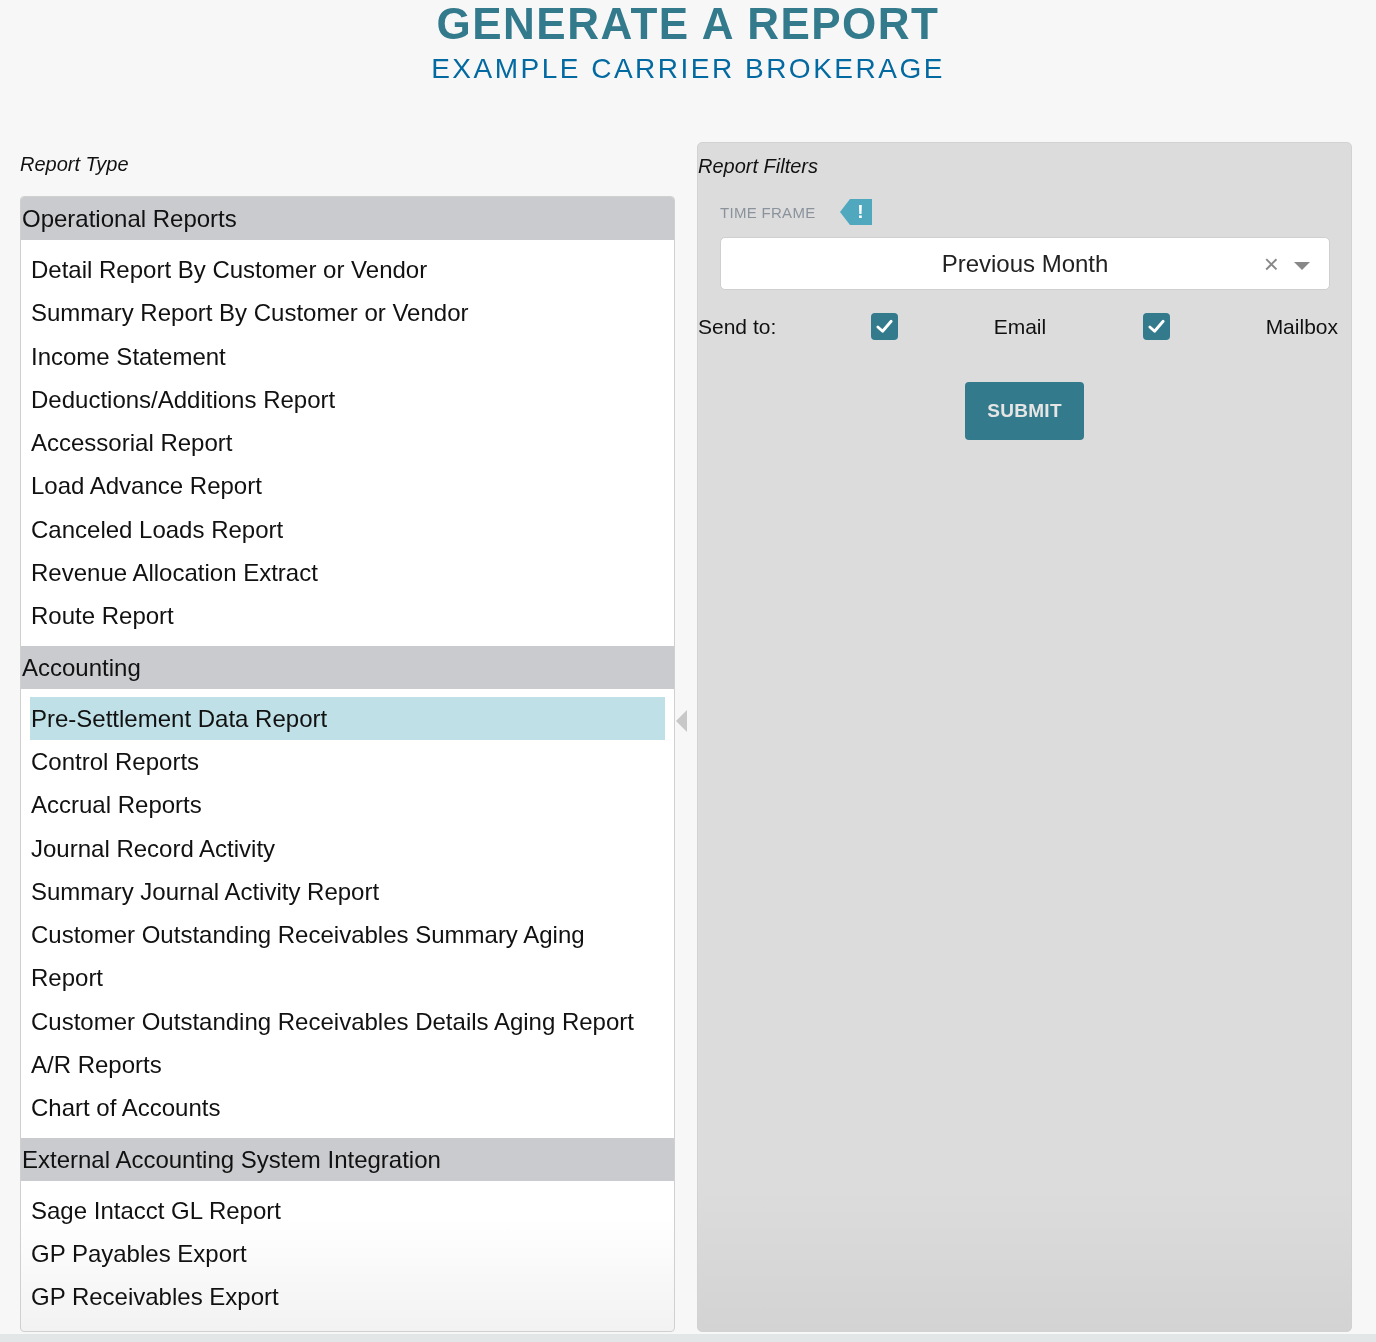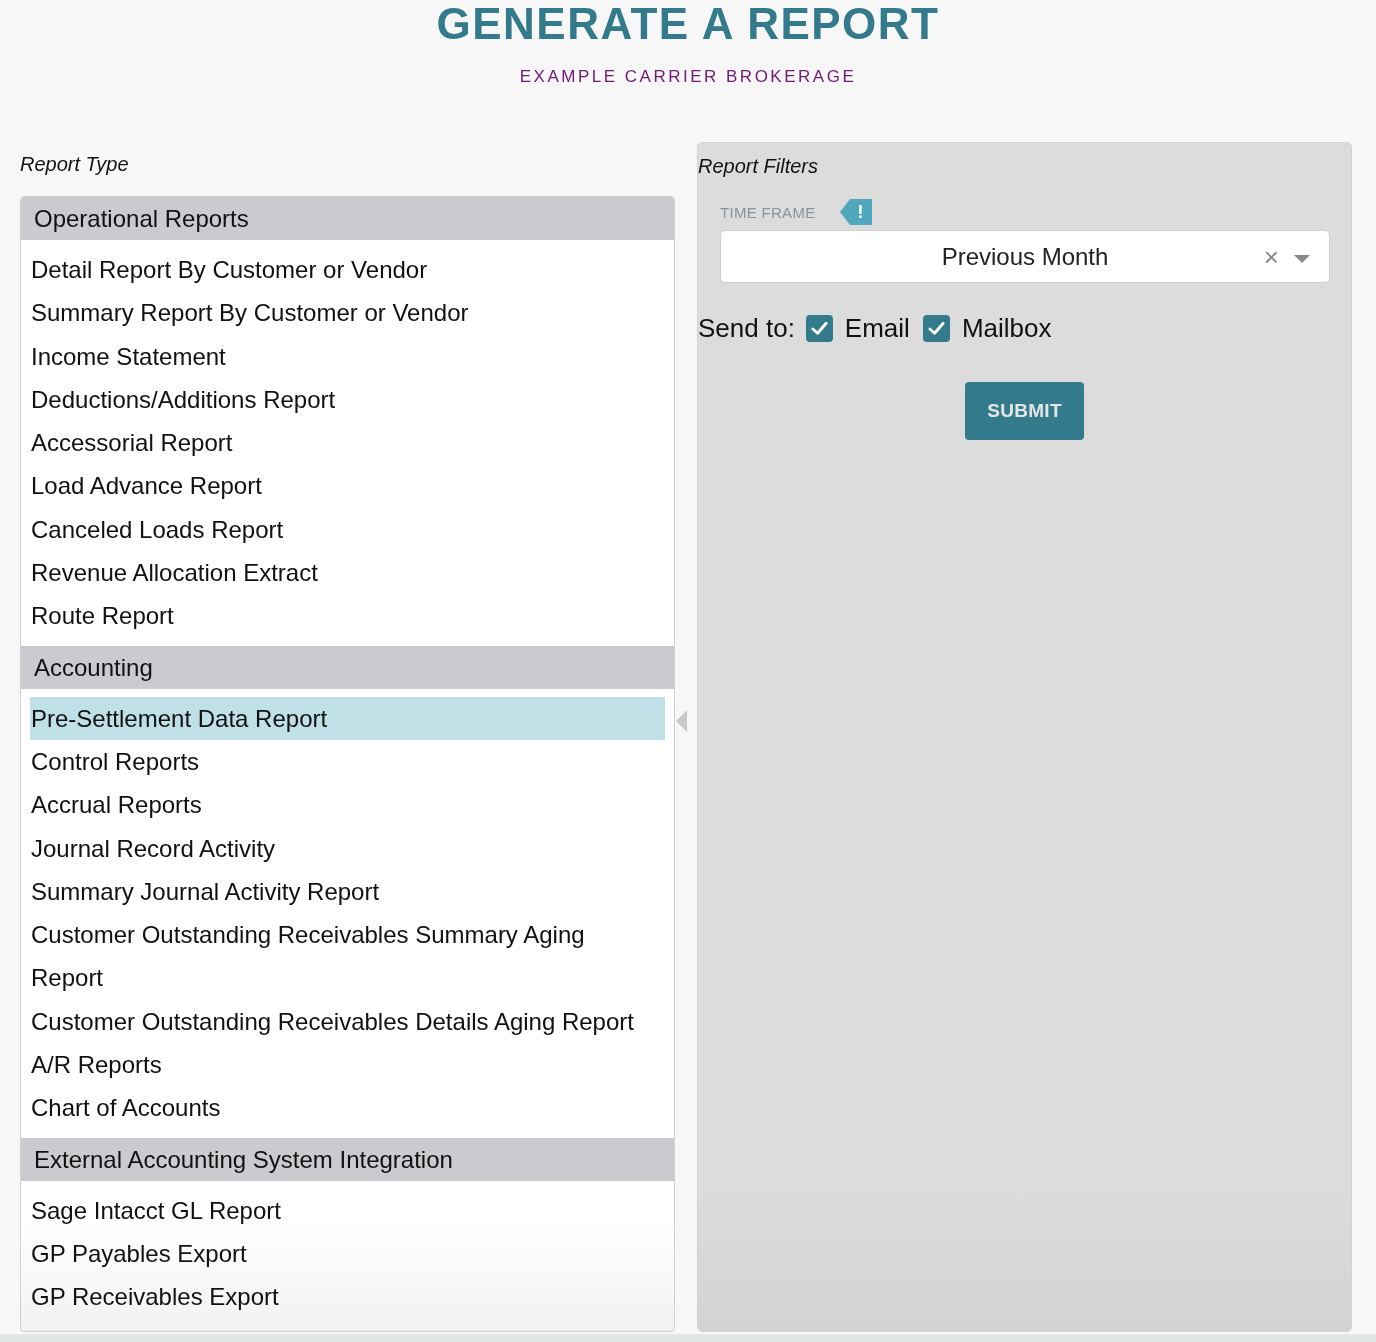--- a/index.html
+++ b/index.html
@@ -9,32 +9,32 @@
     font-family: "Liberation Sans", "DejaVu Sans", sans-serif;
     color: #111;
     position: relative;
   }
   .header { position: absolute; left: 0; top: 0; width: 1376px; text-align: center; }
   .title {
     font-size: 44px; font-weight: bold; color: #337a8c; letter-spacing: 1.5px;
     line-height: 48px; margin-top: 0px;
   }
   .subtitle {
-    font-size: 17px; color: #701a75; letter-spacing: 2.5px; margin-top: 14px; line-height: 30px;
+    font-size: 28px; color: #0369a1; letter-spacing: 2.5px; margin-top: 6px; line-height: 30px;
   }
 
   .left-col { position: absolute; left: 20px; top: 140px; width: 655px; }
   .col-heading { text-align: left; font-size: 20px; height: 56px; line-height: 48px; color: #111; font-style: italic; }
   .list-panel {
     position: absolute; left: 0; top: 56px; width: 655px; height: 1136px;
     background: linear-gradient(#ffffff 0%, #ffffff 90%, #f2f2f2 100%);
     border: 1px solid #d0d0d0; border-radius: 4px; overflow: hidden;
   }
   .group-header {
-    background: #cacbcf; height: 43px; line-height: 43px; font-size: 24px; padding-left: 13px; color: #111;
+    background: #cacbcf; height: 43px; line-height: 43px; font-size: 24px; padding-left: 1px; color: #111;
   }
   .group-items { padding: 8px 9px 8px 9px; }
   .item {
     height: 43.3px; line-height: 43px; font-size: 24px; padding-left: 1px; color: #111; cursor: pointer;
   }
   .item.selected { background: #bfe0e7; }
 
   .pointer {
     position: absolute; left: 676px; top: 710px; width: 0; height: 0;
     border-top: 11px solid transparent; border-bottom: 11px solid transparent;
@@ -51,29 +51,29 @@
   .tf-label { font-size: 15px; color: #8a939b; letter-spacing: 0.3px; }
   .warn-badge {
     position: relative; margin-left: 18px; width: 22px; height: 26px; background: #4fa8bd;
     color: #fff; font-weight: bold; font-size: 19px; text-align: center; line-height: 26px;
   }
   .warn-badge::before {
     content: ""; position: absolute; left: -10px; top: 0; width: 0; height: 0;
     border-top: 13px solid transparent; border-bottom: 13px solid transparent; border-right: 10px solid #4fa8bd;
   }
   .select {
-    position: absolute; left: 22px; top: 87px; width: 610px; height: 53px; background: #fff;
+    position: absolute; left: 22px; top: 94px; width: 610px; height: 53px; background: #fff;
     border: 1px solid #cfcfcf; border-radius: 5px; font-size: 24px; text-align: center; line-height: 52px; color: #222;
   }
   .select .clear { position: absolute; right: 50px; top: 0; color: #888; font-size: 26px; cursor: pointer; }
   .select .caret {
     position: absolute; right: 19px; top: 24px; width: 0; height: 0;
     border-left: 8px solid transparent; border-right: 8px solid transparent; border-top: 8px solid #888; cursor: pointer;
   }
-  .sendto { position: absolute; left: 0; top: 170px; width: 100%; display: flex; justify-content: flex-start; align-items: center; font-size: 26px; color: #111; }
+  .sendto { position: absolute; left: 0; top: 170px; width: 100%; display: flex; justify-content: space-between; align-items: center; font-size: 21px; color: #111; }
   .sendto .lbl { margin-right: 11px; }
   .cb {
     width: 27px; height: 27px; background: #337a8c; border-radius: 4px; display: inline-flex;
     align-items: center; justify-content: center; margin-right: 12px; cursor: pointer;
   }
   .cb svg { width: 19px; height: 19px; }
   .cb-text { margin-right: 13px; }
   .submit {
     position: absolute; left: 267px; top: 239px; width: 119px; height: 58px; background: #337a8c;
     color: #e5e5e5; border: none; border-radius: 4px; font-size: 19px; font-weight: bold;

